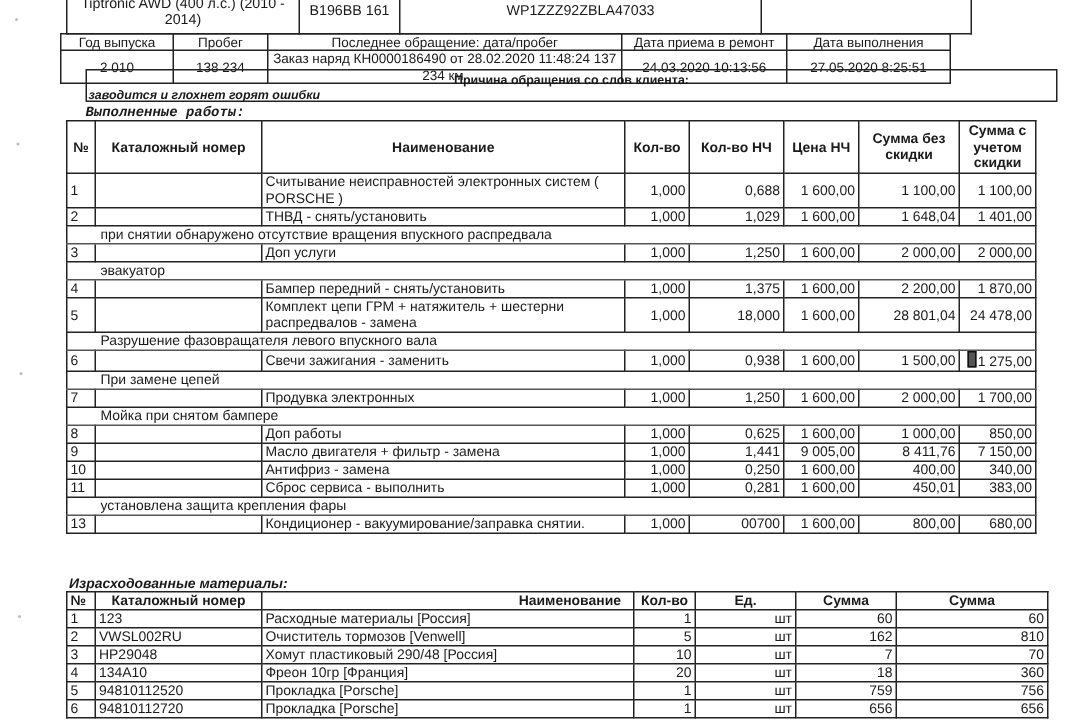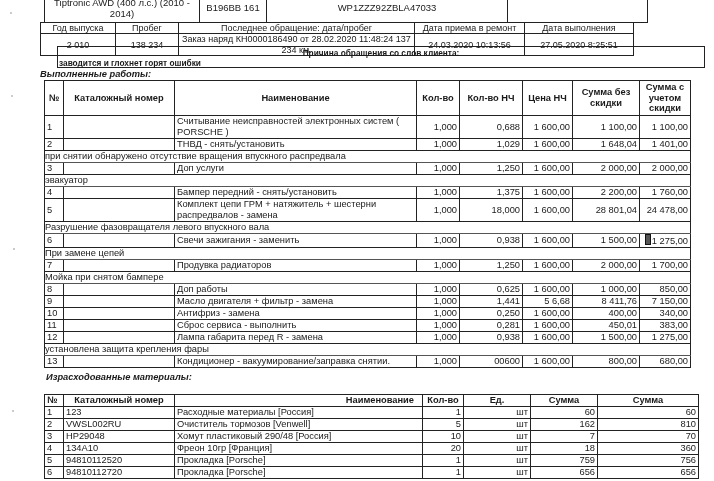--- a/index.html
+++ b/index.html
@@ -7,30 +7,30 @@
   .abs{position:absolute;}
   table{border-collapse:collapse;}
   td,th{padding:0 2px;line-height:1.15;}
   
   #top1{left:44px;top:-6px;width:604px;}
   #top1 td{border:1.3px solid #222;text-align:center;height:27px;font-size:9.5px;}
   #top2{left:40px;top:22px;width:594px;}
   #top2 td{border:1.3px solid #222;text-align:center;height:10px;font-size:9px;}
   #reason{left:57px;top:46px;width:646px;height:20px;border:1.3px solid #222;}
   #reason .title{position:absolute;left:0;right:0;top:1px;text-align:center;font-weight:bold;font-size:8.3px;}
-  #reason .text{position:absolute;left:1px;top:11px;font-weight:bold;font-size:8.3px;}
+  #reason .text{position:absolute;left:1px;top:11px;font-weight:bold;font-size:8.3px;font-style:italic;}
   .section-title{font-weight:bold;font-style:italic;font-size:9.3px;}
-  #works-title{left:40px;top:69px;}
+  #works-title{left:57px;top:69px;font-family:Liberation Mono, monospace;}
   #works{left:44px;top:80px;width:647px;}
   #works th{border:1.1px solid #222;font-weight:bold;font-size:9.3px;height:34px;}
   #works td{border:1.1px solid #222;font-size:9.3px;height:11px;}
   #works td.num{text-align:right;}
-  #works td.note{border-left:1.1px solid #222;border-right:1.1px solid #222;border-top:1px solid #555;border-bottom:1px solid #555;padding-left:0;height:11px;}
+  #works td.note{border-left:1.1px solid #222;border-right:1.1px solid #222;border-top:1px solid #555;border-bottom:1px solid #555;padding-left:22px;height:11px;}
   #works tr.tall td{height:22px;}
-  #mat-title{left:46px;top:372px;text-align:right;}
+  #mat-title{left:46px;top:384px;text-align:right;}
   #mats{left:44px;top:394px;width:655px;}
   #mats th{border:1.1px solid #222;font-weight:bold;font-size:9.3px;height:11px;}
   #mats td{border:1.1px solid #222;font-size:9.3px;height:11px;}
   #mats td.num{text-align:right;}
   .marker{display:inline-block;width:4px;height:9px;border:1px solid #111;background:#555;vertical-align:-1px;margin-right:1px;}
   .speck{position:absolute;width:2px;height:2px;background:#bbb;border-radius:1px;}
 </style>
 </head>
 <body>
 
@@ -121,21 +121,21 @@
         <td colspan="8" class="note">эвакуатор</td>
       </tr>
       <tr>
         <td>4</td>
         <td></td>
         <td>Бампер передний - снять/установить</td>
         <td class="num">1,000</td>
         <td class="num">1,375</td>
         <td class="num">1 600,00</td>
         <td class="num">2 200,00</td>
-        <td class="num">1 760,00</td>
+        <td class="num">1 870,00</td>
       </tr>
       <tr class="tall">
         <td>5</td>
         <td></td>
         <td>Комплект цепи ГРМ + натяжитель + шестерни распредвалов - замена</td>
         <td class="num">1,000</td>
         <td class="num">18,000</td>
         <td class="num">1 600,00</td>
         <td class="num">28 801,04</td>
         <td class="num">24 478,00</td>
@@ -152,21 +152,21 @@
         <td class="num">1 600,00</td>
         <td class="num">1 500,00</td>
         <td class="num"><span class="marker"></span><span>1 275,00</span></td>
       </tr>
       <tr>
         <td colspan="8" class="note">При замене цепей</td>
       </tr>
       <tr>
         <td>7</td>
         <td></td>
-        <td>Продувка радиаторов</td>
+        <td>Продувка электронных</td>
         <td class="num">1,000</td>
         <td class="num">1,250</td>
         <td class="num">1 600,00</td>
         <td class="num">2 000,00</td>
         <td class="num">1 700,00</td>
       </tr>
       <tr>
         <td colspan="8" class="note">Мойка при снятом бампере</td>
       </tr>
       <tr>
@@ -178,21 +178,21 @@
         <td class="num">1 600,00</td>
         <td class="num">1 000,00</td>
         <td class="num">850,00</td>
       </tr>
       <tr>
         <td>9</td>
         <td></td>
         <td>Масло двигателя + фильтр - замена</td>
         <td class="num">1,000</td>
         <td class="num">1,441</td>
-        <td class="num">5 6,68</td>
+        <td class="num">9 005,00</td>
         <td class="num">8 411,76</td>
         <td class="num">7 150,00</td>
       </tr>
       <tr>
         <td>10</td>
         <td></td>
         <td>Антифриз - замена</td>
         <td class="num">1,000</td>
         <td class="num">0,250</td>
         <td class="num">1 600,00</td>
@@ -203,38 +203,28 @@
         <td>11</td>
         <td></td>
         <td>Сброс сервиса - выполнить</td>
         <td class="num">1,000</td>
         <td class="num">0,281</td>
         <td class="num">1 600,00</td>
         <td class="num">450,01</td>
         <td class="num">383,00</td>
       </tr>
       <tr>
-        <td>12</td>
-        <td></td>
-        <td>Лампа габарита перед R - замена</td>
-        <td class="num">1,000</td>
-        <td class="num">0,938</td>
-        <td class="num">1 600,00</td>
-        <td class="num">1 500,00</td>
-        <td class="num">1 275,00</td>
-      </tr>
-      <tr>
         <td colspan="8" class="note">установлена защита крепления фары</td>
       </tr>
       <tr>
         <td>13</td>
         <td></td>
         <td>Кондиционер - вакуумирование/заправка снятии.</td>
         <td class="num">1,000</td>
-        <td class="num">00600</td>
+        <td class="num">00700</td>
         <td class="num">1 600,00</td>
         <td class="num">800,00</td>
         <td class="num">680,00</td>
       </tr>
     </tbody>
 </table>
 
 <div id="mat-title" class="abs section-title">Израсходованные материалы:</div>
 <table id="mats" class="abs">
   <thead>

